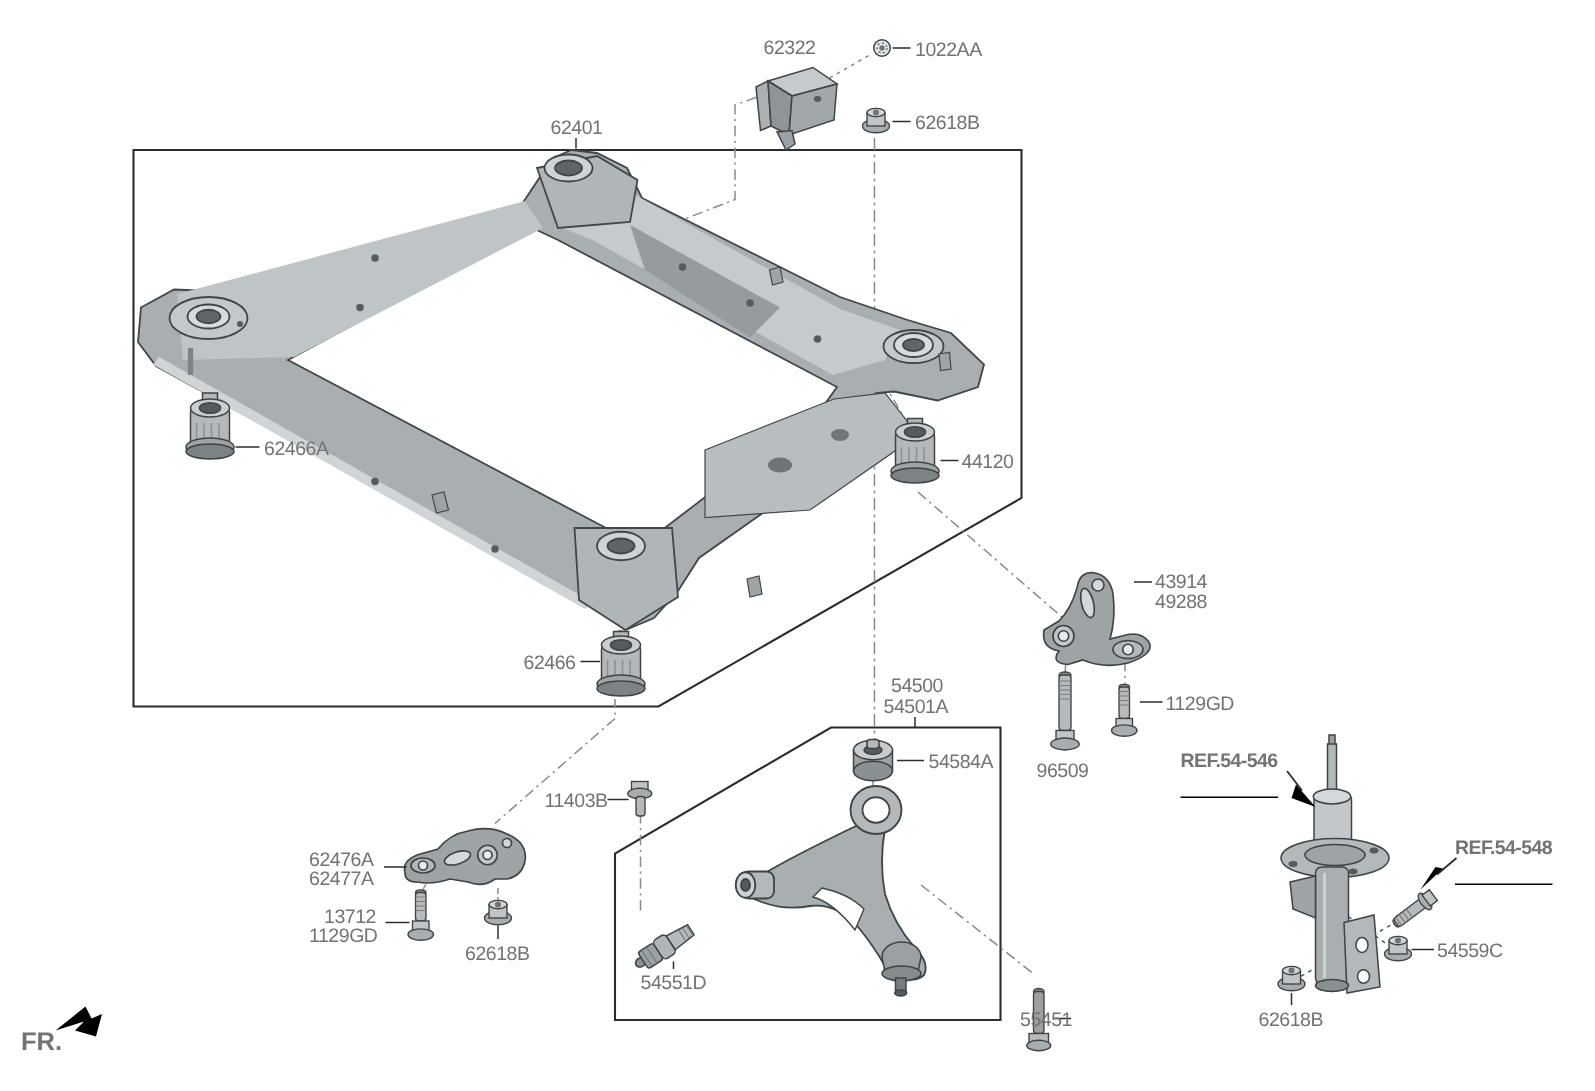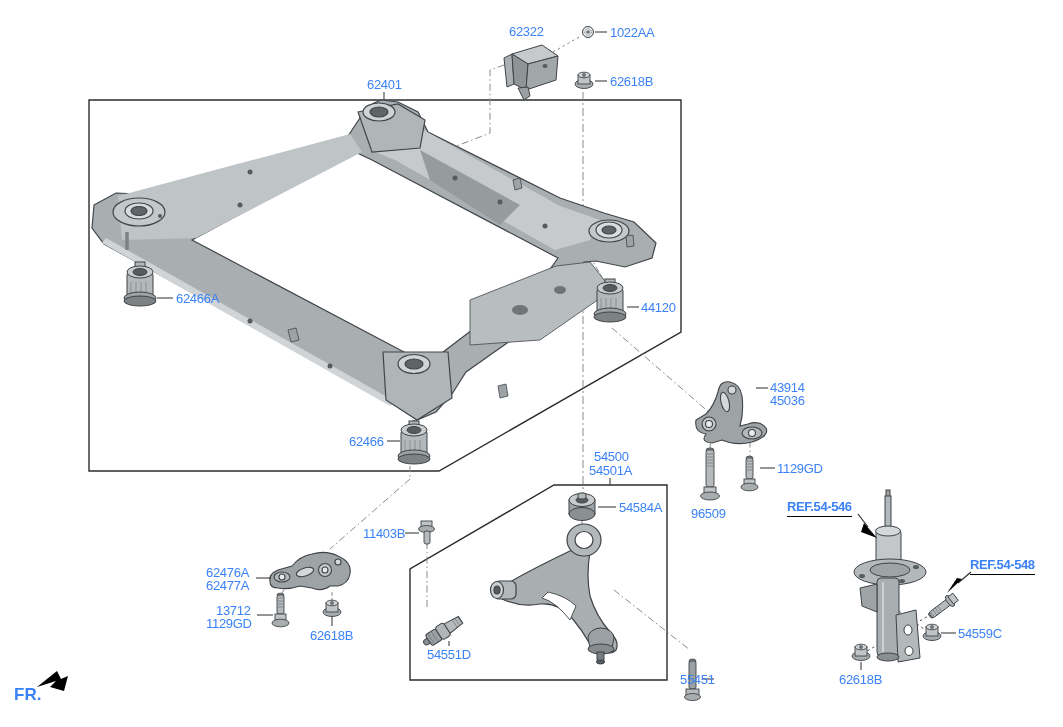--- a/index.html
+++ b/index.html
@@ -1,21 +1,21 @@
 <!DOCTYPE html>
 <html><head>
 <meta charset="utf-8">
 <style>
   html,body{margin:0;padding:0;background:#fff;}
   #stage{position:relative;width:1063px;height:727px;background:#fff;overflow:hidden;
          font-family:"Liberation Sans",sans-serif;}
   #art{position:absolute;left:0;top:0;}
-  .lbl{position:absolute;font-size:13px;line-height:13px;color:#3b82f6;white-space:nowrap;
+  .lbl{position:absolute;font-size:13px;line-height:13px;color:#737373;white-space:nowrap;
        letter-spacing:-0.3px;}
-  .ref{font-weight:bold;border-bottom:1.5px solid #000;padding-bottom:3px;letter-spacing:-0.4px;}
+  .ref{font-weight:bold;border-bottom:1.5px solid #000;padding-bottom:18px;letter-spacing:-0.4px;}
   .fr{font-size:17px;font-weight:bold;letter-spacing:0;}
 </style>
 </head>
 <body>
 
 <div id="stage">
 
 <svg id="art" width="1063" height="727" viewBox="0 0 1063 727">
 
   <g>
@@ -314,21 +314,21 @@
 </svg>
 
 <div class="lbl" style="left:509px;top:25px">62322</div>
 <div class="lbl" style="left:610px;top:26px">1022AA</div>
 <div class="lbl" style="left:610px;top:75px">62618B</div>
 <div class="lbl" style="left:367px;top:78px">62401</div>
 <div class="lbl" style="left:176px;top:292px">62466A</div>
 <div class="lbl" style="left:641px;top:301px">44120</div>
 <div class="lbl" style="left:349px;top:435px">62466</div>
 <div class="lbl" style="left:770px;top:381px">43914</div>
-<div class="lbl" style="left:770px;top:394px">45036</div>
+<div class="lbl" style="left:770px;top:394px">49288</div>
 <div class="lbl" style="left:777px;top:462px">1129GD</div>
 <div class="lbl" style="left:691px;top:507px">96509</div>
 <div class="lbl" style="left:594px;top:450px">54500</div>
 <div class="lbl" style="left:589px;top:464px">54501A</div>
 <div class="lbl" style="left:619px;top:501px">54584A</div>
 <div class="lbl" style="left:363px;top:527px">11403B</div>
 <div class="lbl" style="left:206px;top:566px">62476A</div>
 <div class="lbl" style="left:206px;top:579px">62477A</div>
 <div class="lbl" style="left:216px;top:604px">13712</div>
 <div class="lbl" style="left:206px;top:617px">1129GD</div>

